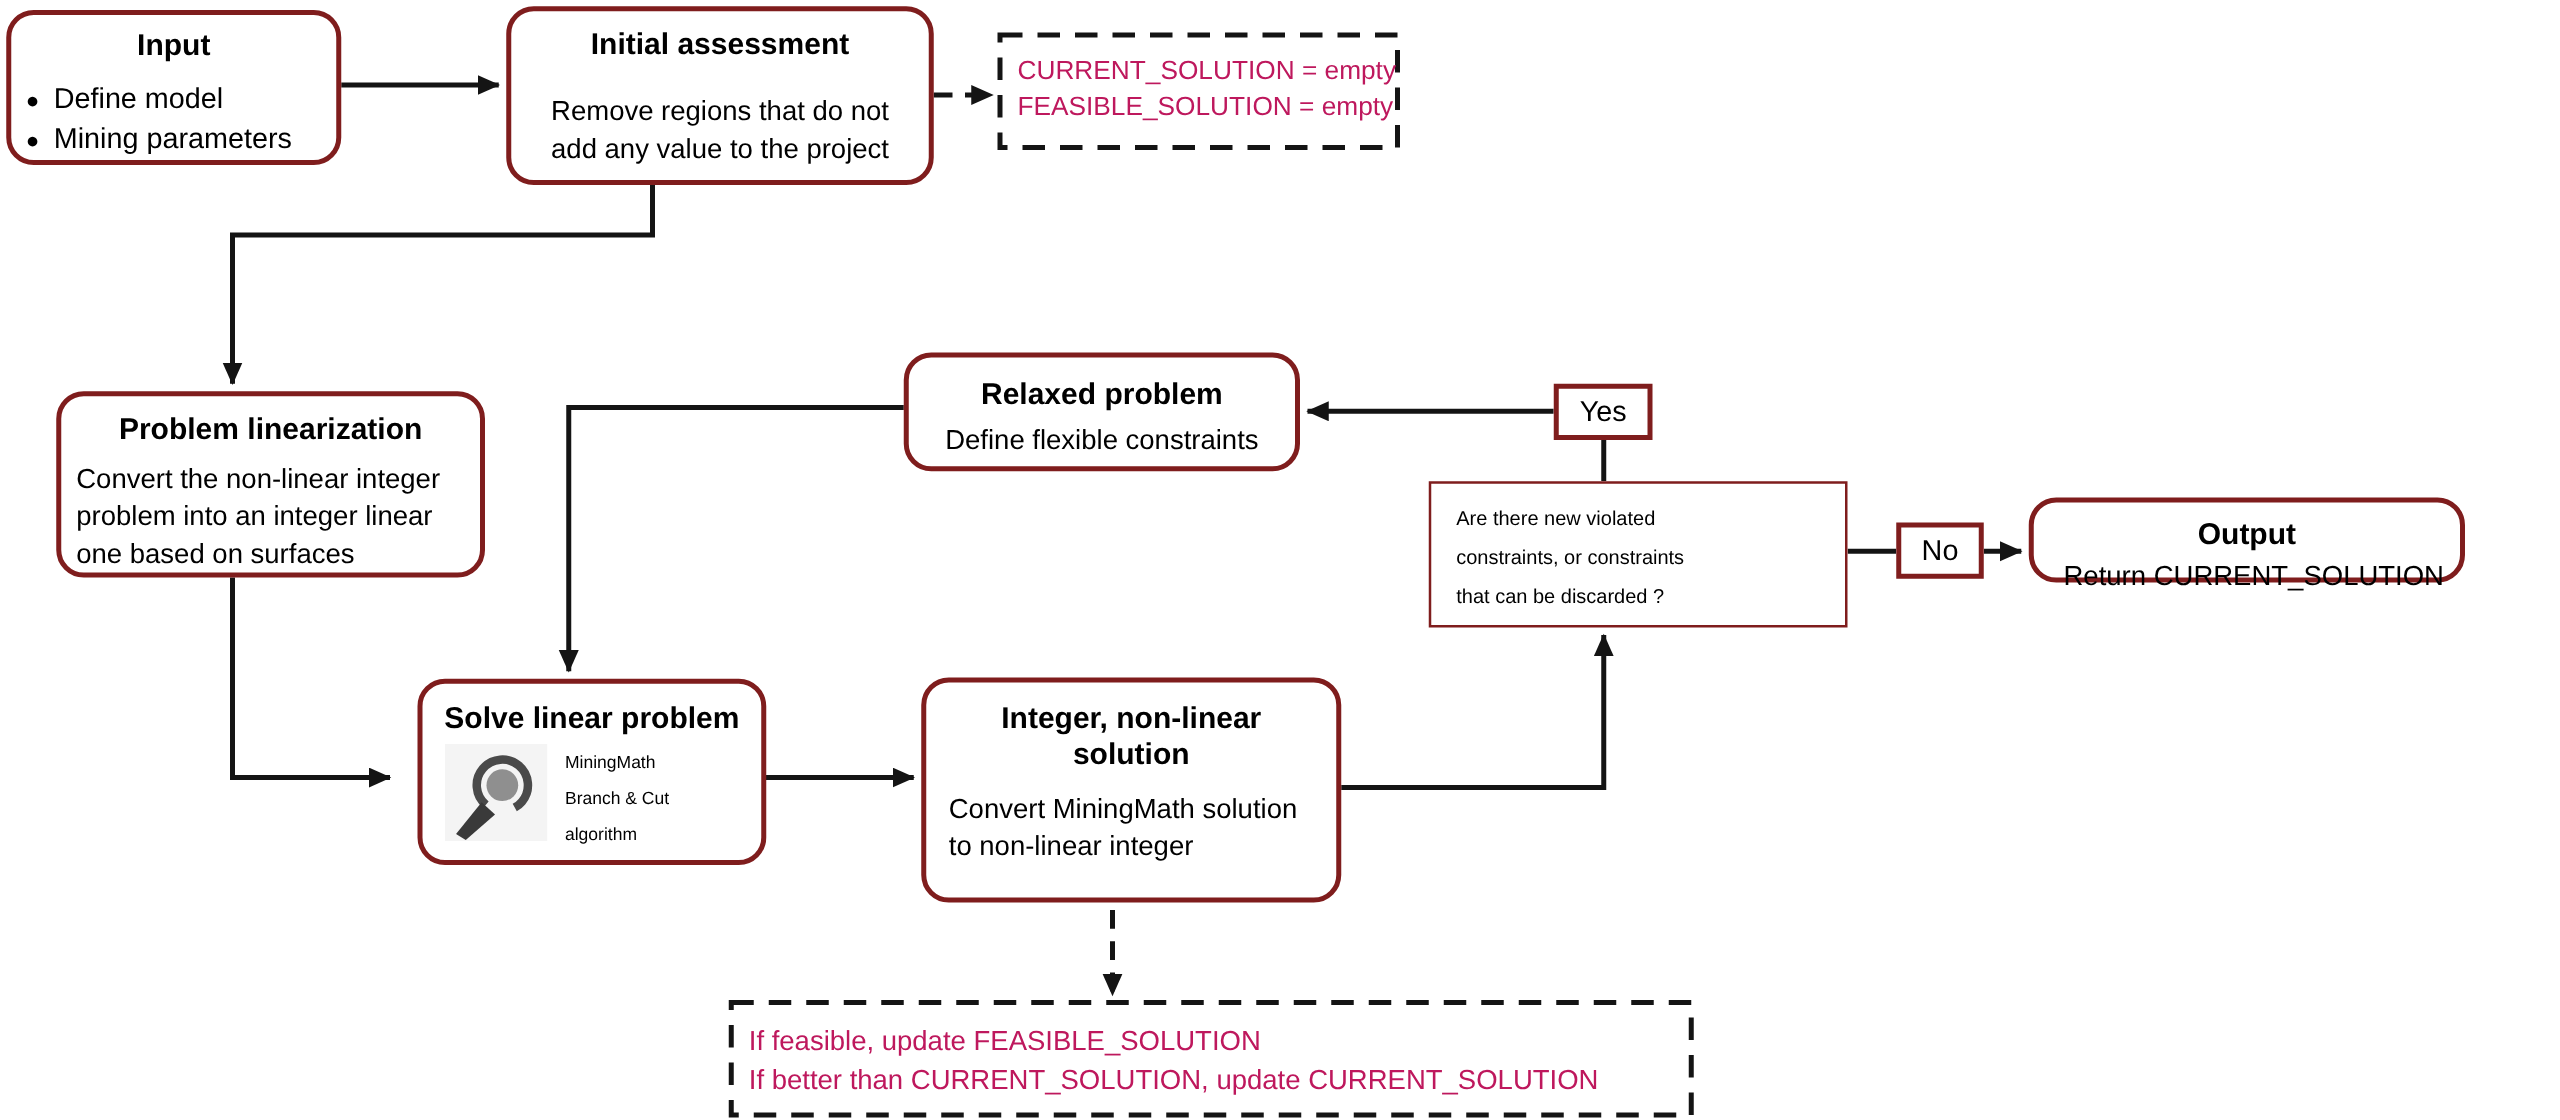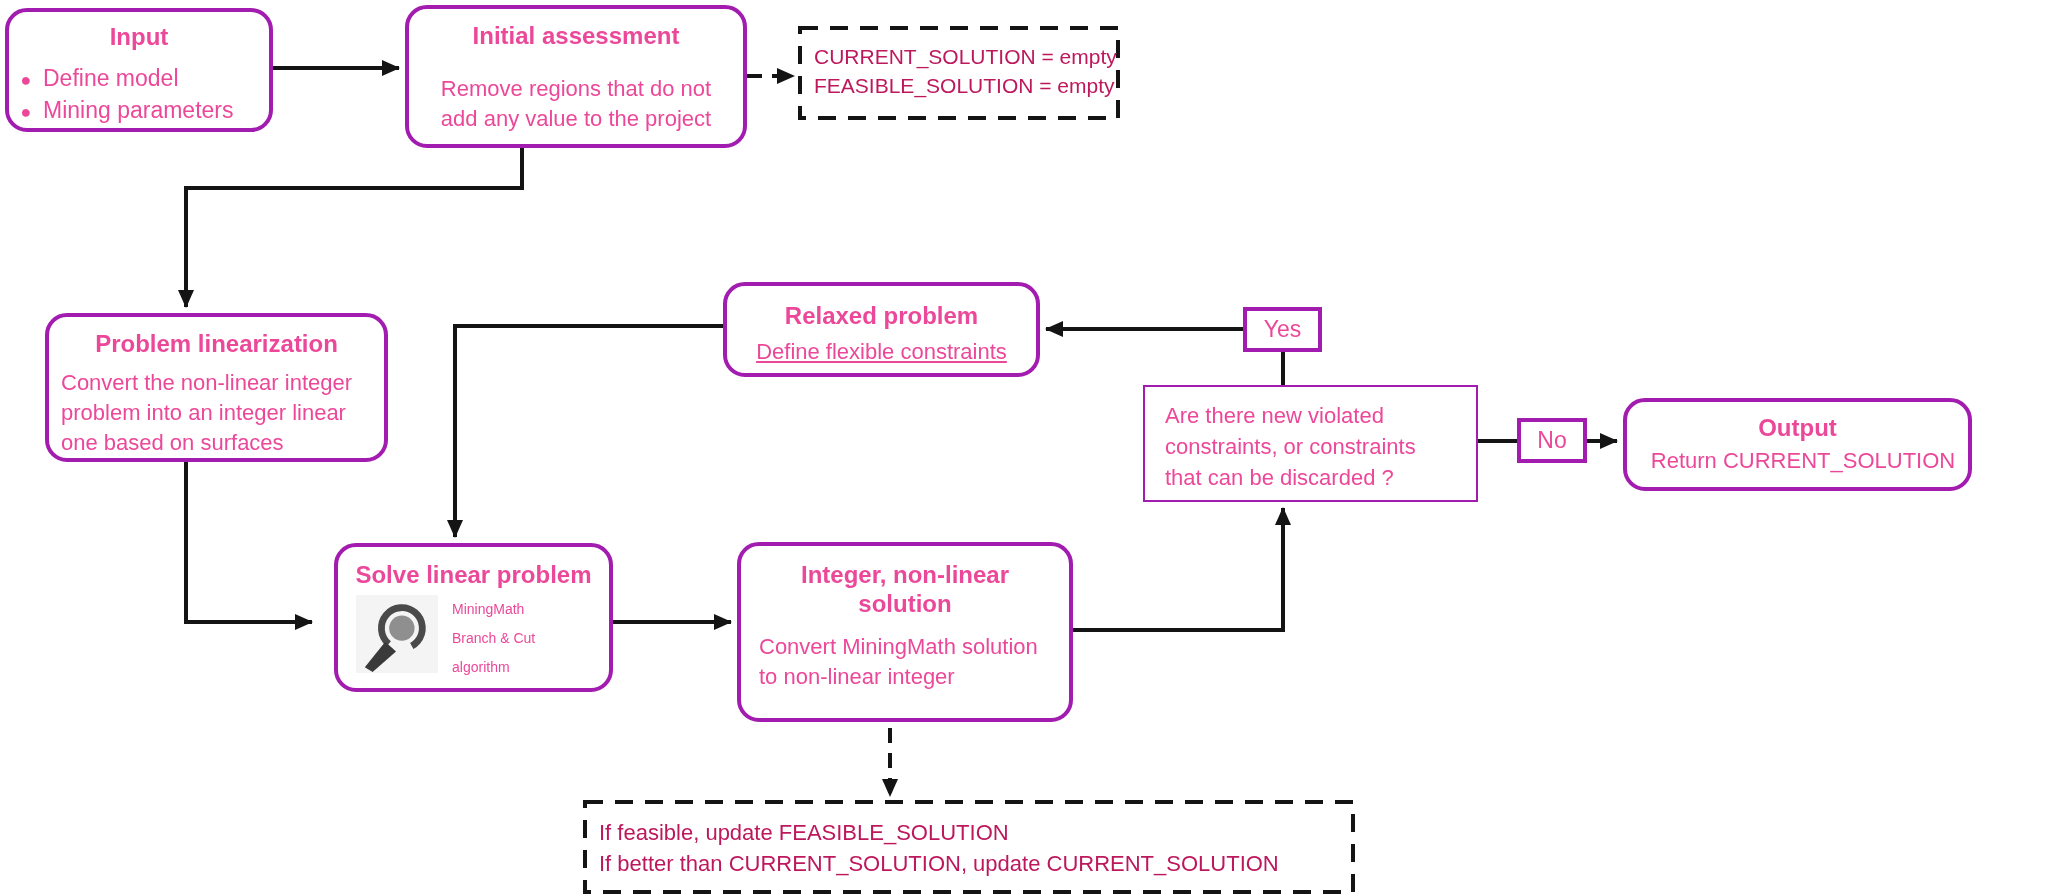--- a/index.html
+++ b/index.html
@@ -2,22 +2,22 @@
 <html><head>
 <meta charset="utf-8">
 <style>
   html,body{margin:0;padding:0;background:#ffffff;}
   #canvas{
     position:relative;width:2048px;height:896px;background:#ffffff;overflow:hidden;
     font-family:"Liberation Sans", sans-serif;color:#141414;
   }
   #wires{position:absolute;left:0;top:0;z-index:1;}
   .box{
-    position:absolute;z-index:2;background:#ffffff;border:4px solid #a21caf;
-    border-radius:22px;box-sizing:border-box;color:#ec4899;
+    position:absolute;z-index:2;background:#ffffff;border:4px solid #7f1d1d;
+    border-radius:22px;box-sizing:border-box;color:#000000;
   }
   .sq{border-radius:0;}
   .thin{border-width:2px;}
   .title{font-weight:bold;font-size:24px;line-height:28px;text-align:center;}
   .bodyline{font-size:22px;line-height:30px;}
   .center{text-align:center;}
   .note{
     position:absolute;z-index:2;box-sizing:border-box;color:#be185d;background:transparent;
   }
   .bullet-row{display:flex;align-items:baseline;font-size:23px;line-height:30px;}
@@ -98,40 +98,40 @@
     <div class="title">Problem linearization</div>
     <div style="margin-top:10px;padding-left:12px;">
       <div class="bodyline">Convert the non-linear integer</div>
       <div class="bodyline">problem into an integer linear</div>
       <div class="bodyline">one based on surfaces</div>
     </div>
   </div>
 
   <div class="box" style="left:723px;top:282px;width:317px;height:95px;padding-top:16px;">
     <div class="title">Relaxed problem</div>
-    <div class="bodyline center" style="margin-top:7px;text-decoration:underline;">Define flexible constraints</div>
+    <div class="bodyline center" style="margin-top:7px;">Define flexible constraints</div>
   </div>
 
   <div class="box sq tag" style="left:1243px;top:307px;width:79px;height:45px;">
     <span>Yes</span>
   </div>
 
   <div class="box sq thin" style="left:1143px;top:385px;width:335px;height:117px;padding:13px 0 0 20px;">
-    <div style="font-size:22px;line-height:31px;">
+    <div style="font-size:16px;line-height:31px;">
       <div>Are there new violated</div>
       <div>constraints, or constraints</div>
       <div>that can be discarded ?</div>
     </div>
   </div>
 
   <div class="box sq tag" style="left:1517px;top:418px;width:70px;height:45px;">
     <span>No</span>
   </div>
 
-  <div class="box" style="left:1623px;top:398px;width:349px;height:93px;padding-top:12px;">
+  <div class="box" style="left:1623px;top:398px;width:349px;height:68px;padding-top:12px;">
     <div class="title">Output</div>
     <div class="bodyline center" style="margin-top:4px;padding-left:11px;">Return CURRENT_SOLUTION</div>
   </div>
 
   <div class="box" style="left:334px;top:543px;width:279px;height:149px;padding-top:14px;">
     <div class="title">Solve linear problem</div>
     <div class="solve-row">
       <svg width="82" height="78" viewBox="0 0 84 80">
         <rect x="0" y="0" width="84" height="80" fill="#f4f4f4"></rect>
         <circle cx="47" cy="34" r="21" fill="none" stroke="#4a4a4a" stroke-width="7" stroke-dasharray="106 26" transform="rotate(130 47 34)"></circle>

